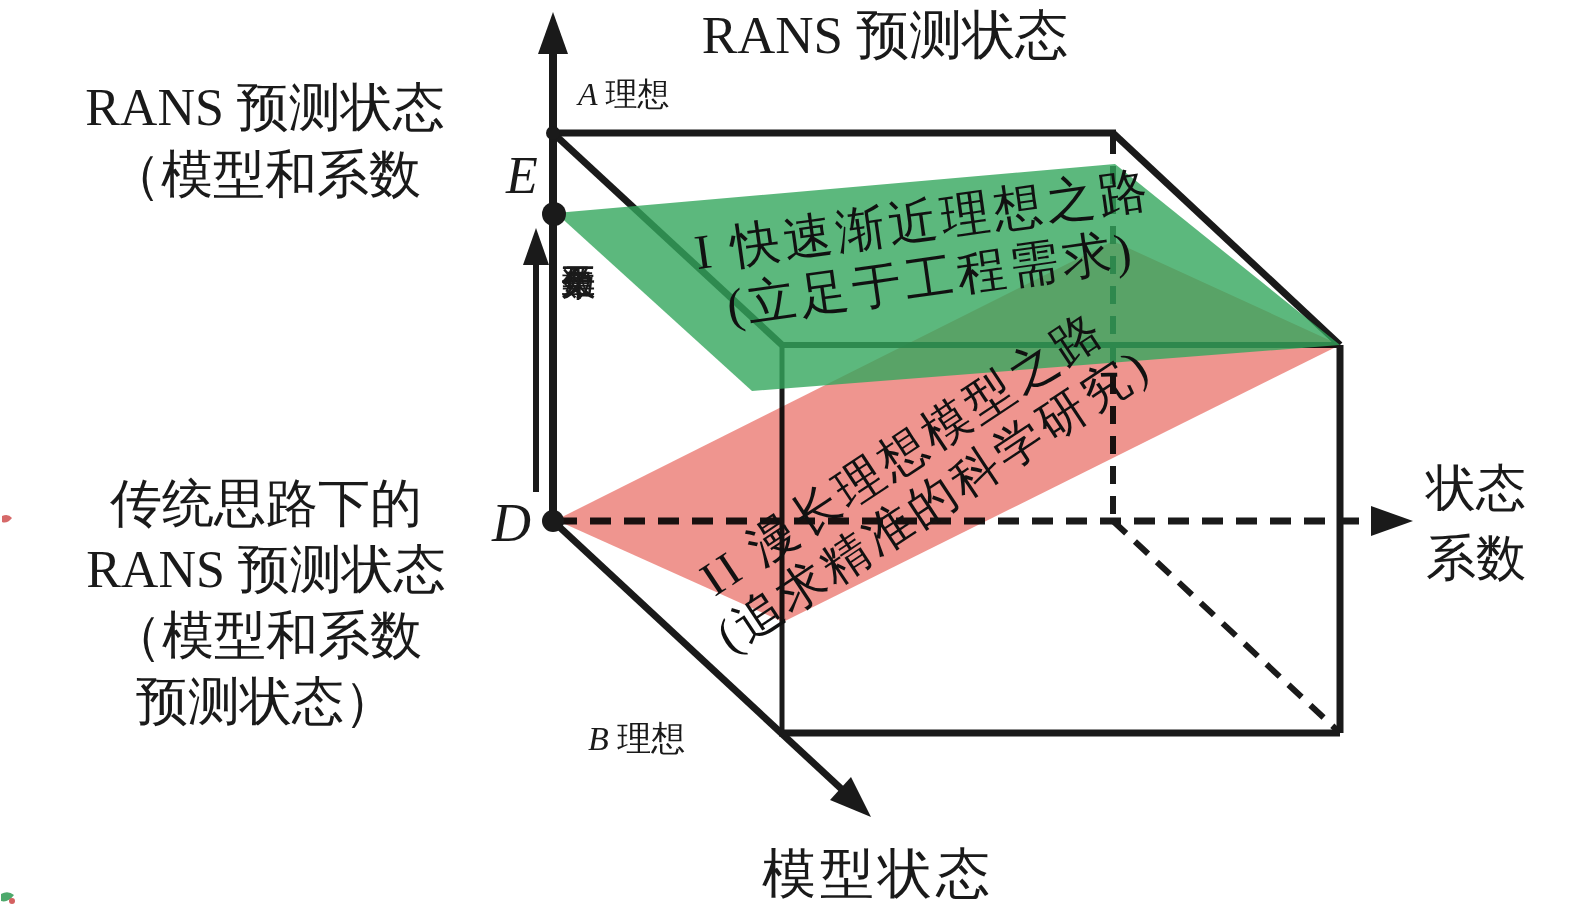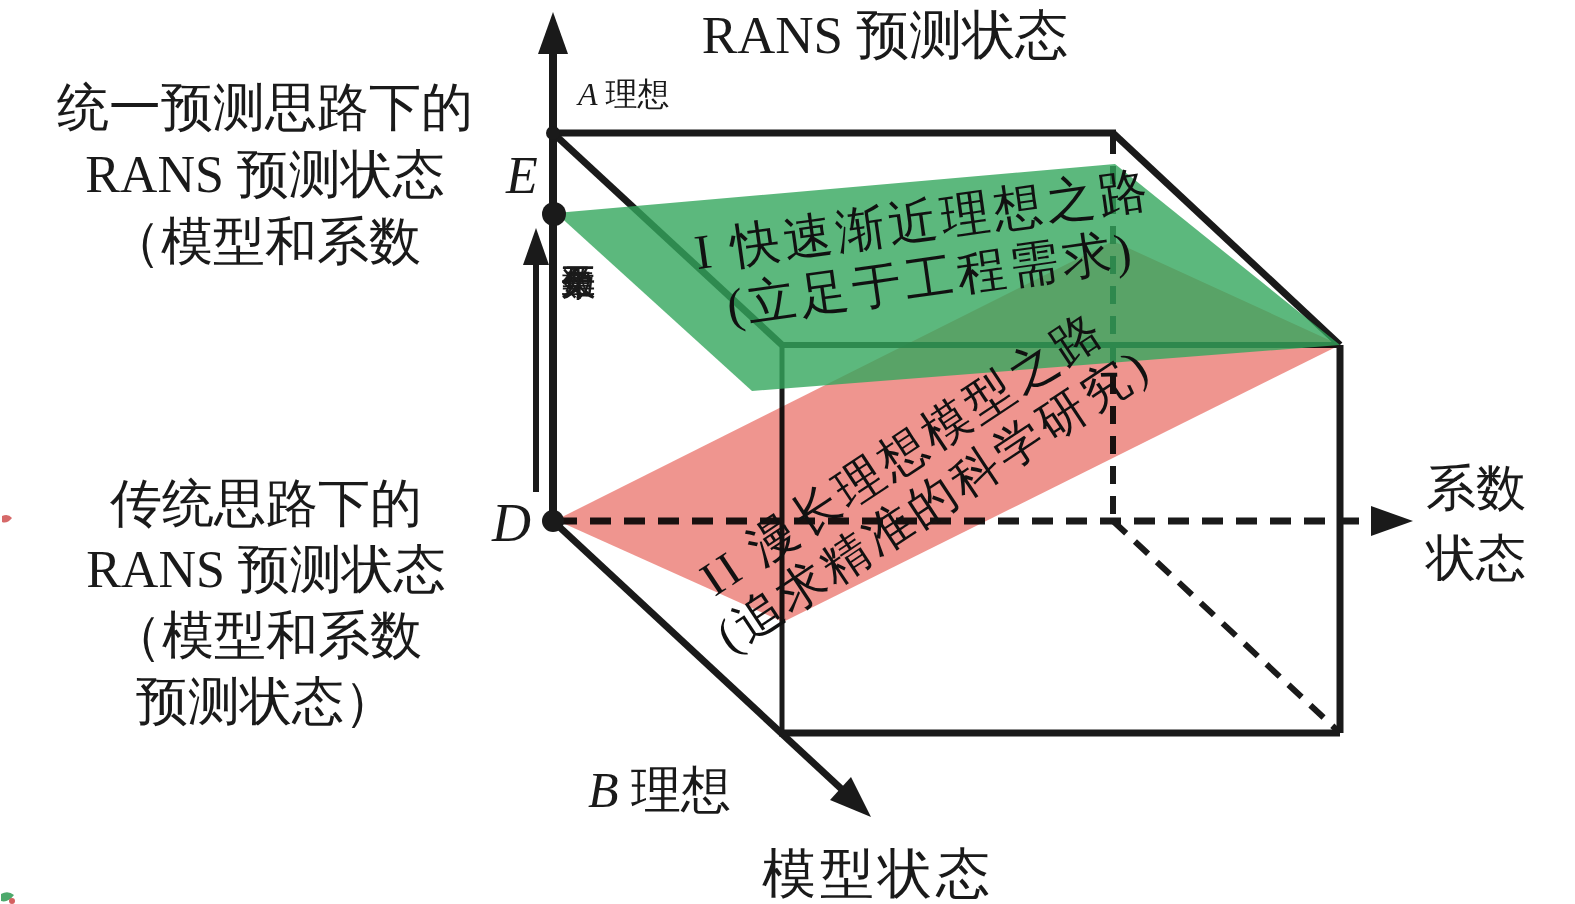--- a/index.html
+++ b/index.html
@@ -10,21 +10,21 @@
   .stage svg { position:absolute; left:0; top:0; }
   .lbl { position:absolute; white-space:nowrap; color:#1a1a1a; }
   .it  { font-style:italic; }
   .title-lbl { left:650px; top:0px; width:470px; font-size:53px; text-align:center; }
   .note-block { width:500px; font-size:52px; text-align:center; }
   .note1 { left:15px; top:74px; line-height:67px; }
   .note2 { left:16px; top:471px; line-height:66px;text-align:center; }
   .ptA { left:578px; top:73px;  font-size:32px; }
   .ptE { left:506px; top:146px; font-size:52px; }
   .ptD { left:492px; top:492px; font-size:54px; }
-  .ptB { left:588px; top:757px; font-size:50px; }
+  .ptB { left:588px; top:716px; font-size:34px; }
   .ptC { left:1123px; top:453px; font-size:50px; }
   .coef-lbl { left:1420px; top:453px; width:112px; font-size:50px; line-height:70px; text-align:center; }
   .model-lbl { left:762px; top:838px; font-size:54px; letter-spacing:4px; }
   .time-lbl { left:560px; top:240px; font-size:34px; line-height:36px;
               writing-mode:vertical-rl; text-orientation:upright; letter-spacing:0; }
   .plane-text { position:absolute; width:600px; text-align:center; letter-spacing:4px; color:#111; }
   .green-text { left:627px; top:192px; font-size:49px; line-height:58px;
                 transform:rotate(-8deg); transform-origin:50% 50%; }
   .red-text   { left:618px; top:421px; font-size:48px; line-height:56px;
                 transform:rotate(-33.5deg); transform-origin:50% 50%; }
@@ -65,39 +65,38 @@
     <circle cx="553" cy="521" r="11" fill="#1a1a1a"></circle>
 
     <path d="M2,516 q6,-3 10,2 q-5,6 -10,4 Z" fill="#cc4444" opacity="0.8"></path>
     <path d="M1,894 q7,-4 13,1 q-6,8 -13,6 Z" fill="#3aa05c" opacity="0.9"></path>
     <circle cx="12" cy="901" r="3" fill="#cc4444" opacity="0.85"></circle>
   </svg>
 
   <div class="lbl title-lbl">RANS 预测状态</div>
 
   <div class="lbl note-block note1">
-    <div>统一预测思路下的</div>
     <div>RANS  预测状态</div>
     <div>（模型和系数</div>
   </div>
   <div class="lbl note-block note2">
     <div>传统思路下的</div>
     <div>RANS  预测状态</div>
     <div>（模型和系数</div>
     <div>预测状态）</div>
   </div>
 
   <div class="lbl ptA"><span class="it">A</span><span> 理想</span></div>
   <div class="lbl ptE it">E</div>
   <div class="lbl ptD it">D</div>
   <div class="lbl ptB"><span class="it">B</span><span> 理想</span></div>
 
   <div class="lbl coef-lbl">
+    <div>状态</div>
     <div>系数</div>
-    <div>状态</div>
   </div>
   <div class="lbl model-lbl">模型状态</div>
 
   <div class="lbl time-lbl">数十年乃至更久</div>
 
   <div class="plane-text green-text">
     <div>I 快速渐近理想之路</div>
     <div>(立足于工程需求)</div>
   </div>
   <div class="plane-text red-text">

